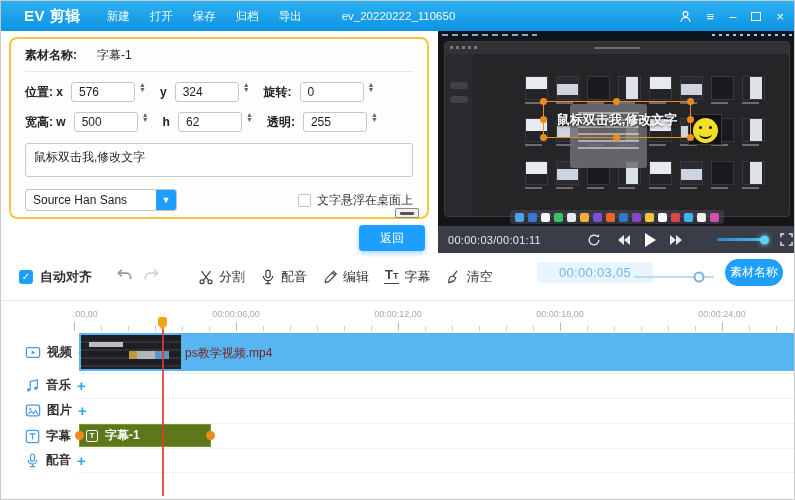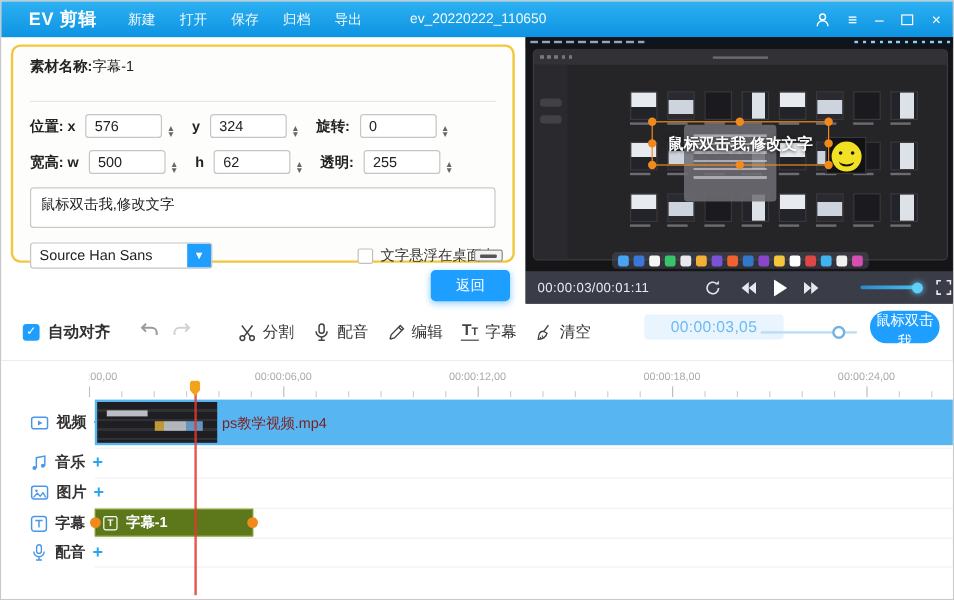--- a/index.html
+++ b/index.html
@@ -15,25 +15,25 @@
   .menu-item { font-size:11.5px; cursor:pointer; opacity:.95; }
   .tb-title { position:absolute; left:0; right:0; text-align:center; font-size:11.5px; opacity:.95; pointer-events:none; }
   .winicons { position:absolute; right:12px; top:0; height:30px; display:flex; align-items:center; gap:15px; }
   .winicons span, .winicons svg { cursor:pointer; }
   .wi-glyph { font-size:13px; line-height:1; }
   .wi-max { width:10px; height:9px; border:1.4px solid #fff; display:inline-block; }
 
   
   #props-panel { position:absolute; left:8px; top:36px; width:420px; height:182px;
     border:2px solid #f3c73c; border-radius:8px; background:#fdfdfb; padding:8px 14px 0 14px; }
-  .name-row { display:flex; align-items:center; gap:0; padding-bottom:20px; border-bottom:1px solid #e6e6e3; }
+  .name-row { display:flex; align-items:center; gap:20px; padding-bottom:7px; border-bottom:1px solid #e6e6e3; }
   .p-label { font-size:12px; font-weight:bold; color:#222; white-space:nowrap; }
   .p-value { font-size:12px; color:#222; }
   .num-row { display:flex; align-items:center; margin-top:10px; }
-  .spin { display:flex; align-items:flex-end; margin-left:8px; }
+  .spin { display:flex; align-items:flex-start; margin-left:8px; }
   .spin-box { width:64px; height:20px; border:1px solid #c6c6c6; border-radius:3px; background:#fff;
     font-size:12px; color:#222; line-height:18px; padding-left:7px; }
   .spin-arrows { display:flex; flex-direction:column; margin-left:4px; color:#666; }
   .spin-arrows span { font-size:7px; line-height:5px; cursor:pointer; }
   .gap14 { width:14px; }
   .textarea { margin-top:11px; height:34px; border:1px solid #c9c9c9; border-radius:3px; background:#fff;
     font-size:12px; color:#222; padding:5px 8px; }
   .font-row { display:flex; align-items:center; margin-top:12px; }
   .font-select { display:flex; width:152px; height:22px; border:1px solid #c4c4c4; border-radius:3px; background:#fff; overflow:hidden; cursor:pointer;align-items:center; }
   .font-select .fs-text { flex:1; font-size:12px; color:#222; line-height:20px; padding-left:7px; }
@@ -483,21 +483,21 @@
           <path d="M13.5 2.2 9.2 8" fill="none" stroke="#444" stroke-width="1.4"></path>
           <path d="M5.2 9.8c1.2-1.6 3-2.2 4.6-1.4l2.4 1.4c-.8 3-3.6 5.4-8.2 5.6.2-2.2.4-4.2 1.2-5.6z" fill="none" stroke="#444" stroke-width="1.3"></path>
           <path d="M7.5 12l1.2 2.4M5.8 13.2l.8 1.8" stroke="#444" stroke-width="1"></path>
         </svg>
       <span class="tool-label">清空</span>
     </span>
     <span class="tc-box">00:00:03,05</span>
     <span class="zoom-slider">
       <span class="zoom-handle"></span>
     </span>
-    <button id="export-btn">鼠标双击我</button>
+    <button id="export-btn">素材名称</button>
   </div>
 
   <div id="timeline">
     <div class="ruler">
         <div class="tick major" style="left: 0px;"></div>
         <div class="tick" style="left: 27px;"></div>
         <div class="tick" style="left: 54px;"></div>
         <div class="tick" style="left: 81px;"></div>
         <div class="tick" style="left: 108px;"></div>
         <div class="tick" style="left: 135px;"></div>

